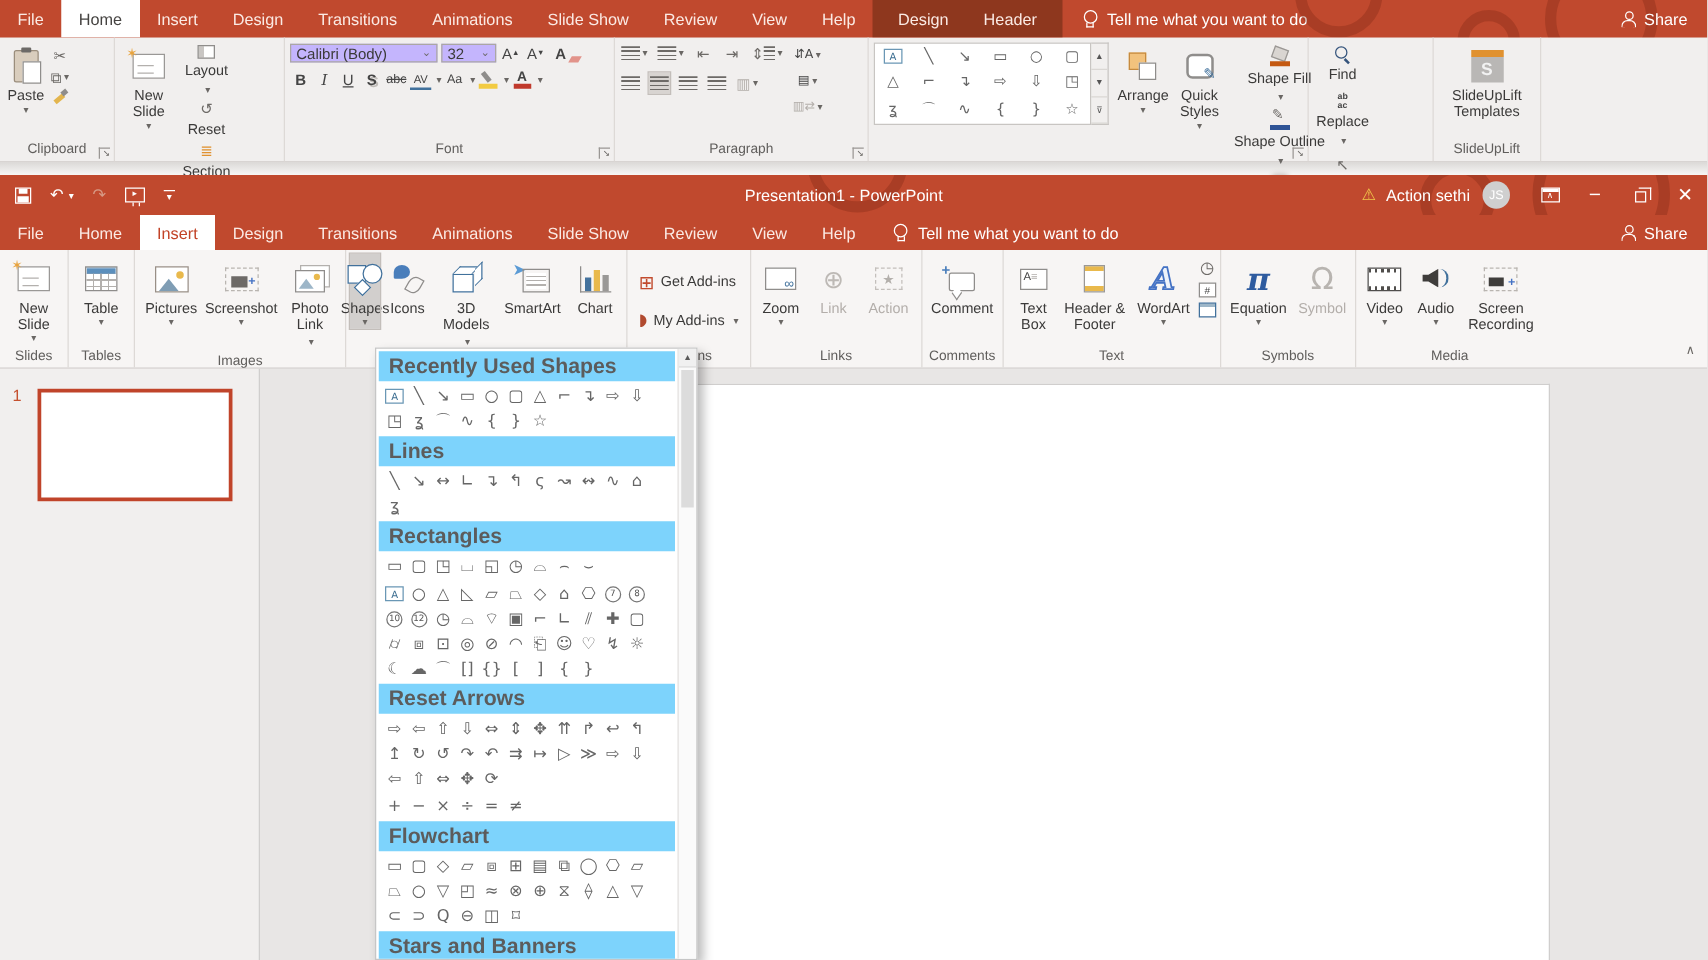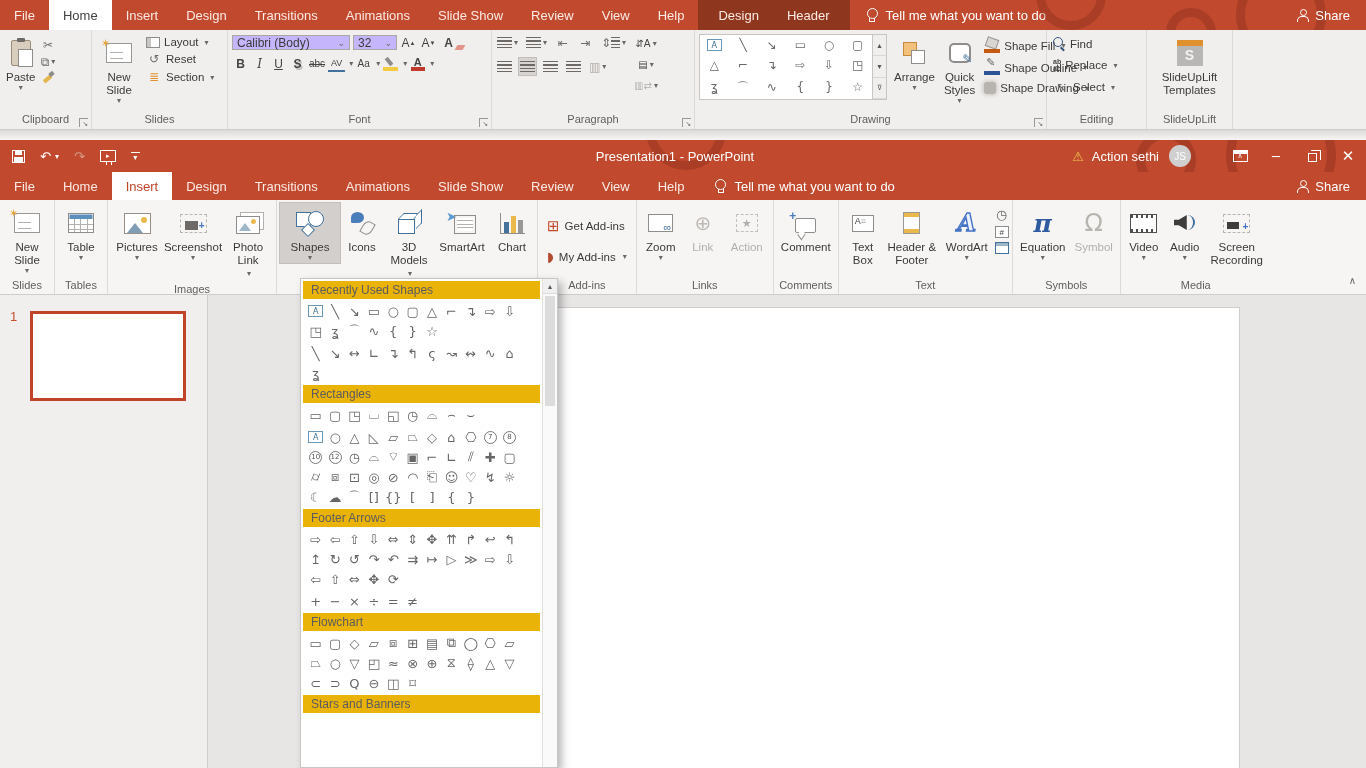--- a/index.html
+++ b/index.html
@@ -34,21 +34,21 @@
   .deco{position:absolute;pointer-events:none;inset:0;overflow:hidden;}
   .deco i{position:absolute;border-radius:50%;border:9px solid rgba(110,32,14,.28);}
 
   
   #rbn1{display:flex;height:100px;background:var(--rb1);border-bottom:1px solid #cfccc9;}
   .g1{position:relative;display:flex;flex-direction:column;border-right:1px solid #ddd9d6;}
   .g1-body{flex:1;display:flex;align-items:flex-start;padding:4px 4px 0 4px;gap:2px;}
   .g1-lbl{height:17px;font-size:11px;color:var(--gray);text-align:center;line-height:15px;}
   .bb1{display:flex;flex-direction:column;align-items:center;font-size:11.5px;line-height:13px;text-align:center;padding:1px 2px;}
   .bb1 .bi{height:36px;display:flex;align-items:center;justify-content:center;}
-  .sr{display:flex;align-items:center;gap:4px;font-size:11.5px;padding:2px 2px;white-space:nowrap;}
+  .sr{display:flex;align-items:center;gap:4px;font-size:11.5px;padding:2px 2px;white-space:nowrap;flex-direction:column;}
   .sr .si{width:16px;display:inline-flex;justify-content:center;color:#6d6a67;font-size:12px;}
   .stack{display:flex;flex-direction:column;justify-content:flex-start;}
   .btnico{display:inline-flex;align-items:center;justify-content:center;min-width:17px;height:17px;font-size:12px;color:#444;padding:0 1px;}
   .on{background:#d8d4d1;outline:1px solid #c3beba;}
   .dim{color:var(--dis);}
   .combo{display:flex;align-items:center;justify-content:space-between;background:#c4b5fd;border:1px solid #aba7a3;height:15px;padding:0 4px;font-size:12px;}
   .cv{font-size:9px;color:#6a6764;}
   .ial{display:inline-block;width:15px;height:11px;background:repeating-linear-gradient(to bottom,#6d6a67 0 1.4px,transparent 1.4px 3.4px);}
   .ihl{position:relative;width:15px;height:14px;}
   .ihl::before{content:"";position:absolute;left:4px;top:0;width:4px;height:9px;background:#8f8d8b;transform:rotate(-38deg);}
@@ -95,21 +95,21 @@
   .qat .q{display:flex;align-items:center;gap:2px;font-size:13px;}
   .iqsave{width:13px;height:13px;border:1.5px solid #fff;background:linear-gradient(#fff 0 0) top center/7px 4px no-repeat,linear-gradient(#fff 0 0) bottom center/9px 5px no-repeat;}
   .iqss{position:relative;width:16px;height:12px;border:1.4px solid #fff;font-size:7px;line-height:10px;text-align:center;color:#fff;}
   .iqss::after{content:"";position:absolute;left:5px;bottom:-4px;width:4px;height:3px;border-left:1.2px solid #fff;border-right:1.2px solid #fff;}
   .icust{display:flex;flex-direction:column;align-items:center;font-size:8px;line-height:5px;color:#fff;}
   .icust::before{content:"";width:9px;height:1.5px;background:#fff;margin-bottom:2px;}
   #title2{position:absolute;left:0;right:16px;text-align:center;font-size:13px;color:#fff;z-index:1;}
   .tbright{margin-left:auto;display:flex;align-items:center;z-index:2;}
   .warn{color:#f0c64a;font-size:13px;margin-right:8px;font-family:"DejaVu Sans",sans-serif;}
   .uname{font-size:13px;margin-right:10px;}
-  .avatar{width:22px;height:22px;border-radius:50%;background:#cfcfcf;color:#fff;font-size:10px;display:flex;align-items:center;justify-content:center;margin-right:31px;}
+  .avatar{width:22px;height:22px;border-radius:50%;background:#cfcfcf;color:#fff;font-size:10px;display:flex;align-items:center;justify-content:center;margin-right:14px;}
   .wc{width:36px;height:32px;display:flex;align-items:center;justify-content:center;color:#fff;font-size:13px;font-family:"DejaVu Sans",sans-serif;}
   .irdo{position:relative;width:15px;height:12px;border:1.3px solid #fff;font-size:7px;text-align:center;line-height:10px;background:linear-gradient(#fff 0 3px,transparent 3px);}
   .irest{position:relative;width:9px;height:9px;border:1.2px solid #fff;margin-top:2px;}
   .irest::before{content:"";position:absolute;left:2px;top:-4px;width:9px;height:9px;border:1.2px solid #fff;border-bottom:none;border-left:none;}
 
   #tabs2{height:28px;}
   #rbn2{display:flex;height:95px;background:var(--rb2);border-bottom:1px solid #cfccc9;position:relative;}
   .g2{position:relative;display:flex;flex-direction:column;border-right:1px solid #ddd9d6;padding:0 3px;}
   .g2-row{flex:1;display:flex;align-items:flex-start;justify-content:center;gap:1px;padding-top:3px;}
   .g2-lbl{height:16px;font-size:11px;color:var(--gray);text-align:center;line-height:14px;}
@@ -179,21 +179,21 @@
   #body2{position:absolute;left:0;top:155px;width:1366px;height:473px;display:flex;}
   #panel{width:208px;background:#f1efee;border-right:1px solid #d0cecd;position:relative;}
   .slno{position:absolute;left:10px;top:14px;color:#c5502e;font-size:13px;}
   .thumb{position:absolute;left:30px;top:16px;width:156px;height:90px;background:#fff;border:3px solid #c0442a;}
   #work{flex:1;position:relative;background:#e8e6e5;}
   #canvas{position:absolute;left:349px;top:12px;width:683px;height:461px;background:#fff;border:1px solid #d0cecd;border-bottom:none;}
 
   
   #sdd{position:absolute;left:300px;top:278px;width:258px;height:490px;background:#fff;border:1px solid #c6c6c6;box-shadow:4px 4px 8px rgba(0,0,0,.28);z-index:60;display:flex;overflow:hidden;}
   #sdd-main{flex:1;overflow:hidden;padding-top:1px;}
-  .sec-h{background:#eab308;color:#5c5c5c;font-weight:400;font-size:12px;padding:2px 8px;margin:1px 2px;}
+  .sec-h{background:#7dd3fc;color:#5c5c5c;font-weight:700;font-size:17px;padding:2px 8px;margin:1px 2px;}
   .sec-grid{display:flex;flex-wrap:wrap;padding:1px 5px;}
   .shp{width:19.4px;height:20px;display:flex;align-items:center;justify-content:center;font-size:13px;color:#666;font-family:"DejaVu Sans",sans-serif;white-space:nowrap;}
   #sdd-sb{width:15px;border-left:1px solid #e3e1df;background:#fafafa;display:flex;flex-direction:column;align-items:center;}
   .sb-up{width:14px;height:15px;background:#f0f0f0;border-bottom:1px solid #dcdcdc;color:#5a5a5a;font-size:7px;line-height:15px;text-align:center;}
   .sb-th{width:10px;height:110px;background:#dcdcdc;margin-top:2px;}
 
   .winGap{height:10px;background:linear-gradient(#dcdad8,#f7f6f5);}
 </style>
 </head>
 <body>
@@ -576,21 +576,21 @@
                 <span class="ialb"></span>
               </span>
             <span>Photo Link</span>
               <span class="dd">▾</span>
           </div>
         </div>
         <div class="g2-lbl">Images</div>
       </div>
       <div class="g2">
         <div class="g2-row">
-          <div class="bb sel" style="width:60px">
+          <div class="bb sel" style="width:24px">
             <span class="bi">
                 <span class="ishp">
                   <i></i>
                 </span>
               </span>
             <span>Shapes</span>
               <span class="dd blk">▾</span>
           </div>
           <div class="bb" style="width:42px">
             <span class="bi">
@@ -773,20 +773,21 @@
           <span class="shp" title="Arrow: Right">⇨</span>
           <span class="shp" title="Arrow: Down">⇩</span>
           <span class="shp" title="Snip Single Corner Rectangle">◳</span>
           <span class="shp" title="Freeform: Scribble">ʓ</span>
           <span class="shp" title="Arc">⌒</span>
           <span class="shp" title="Curve">∿</span>
           <span class="shp" title="Left Brace">{</span>
           <span class="shp" title="Right Brace">}</span>
           <span class="shp" title="Star: 5 Points">☆</span>
         </div>
+        <div class="sec-h">Lines</div>
         <div class="sec-grid">
           <span class="shp" title="Line">╲</span>
           <span class="shp" title="Line Arrow">↘</span>
           <span class="shp" title="Line Arrow: Double">↔</span>
           <span class="shp" title="Connector: Elbow">∟</span>
           <span class="shp" title="Connector: Elbow Arrow">↴</span>
           <span class="shp" title="Connector: Elbow Double-Arrow">↰</span>
           <span class="shp" title="Connector: Curved">ς</span>
           <span class="shp" title="Connector: Curved Arrow">↝</span>
           <span class="shp" title="Connector: Curved Double-Arrow">↭</span>
@@ -853,21 +854,21 @@
           <span class="shp" title="Moon">☾</span>
           <span class="shp" title="Cloud">☁</span>
           <span class="shp" title="Arc">⌒</span>
           <span class="shp" title="Double Bracket">[]</span>
           <span class="shp" title="Double Brace">{}</span>
           <span class="shp" title="Left Bracket">[</span>
           <span class="shp" title="Right Bracket">]</span>
           <span class="shp" title="Left Brace">{</span>
           <span class="shp" title="Right Brace">}</span>
         </div>
-        <div class="sec-h">Footer Arrows</div>
+        <div class="sec-h">Reset Arrows</div>
         <div class="sec-grid">
           <span class="shp" title="Arrow: Right">⇨</span>
           <span class="shp" title="Arrow: Left">⇦</span>
           <span class="shp" title="Arrow: Up">⇧</span>
           <span class="shp" title="Arrow: Down">⇩</span>
           <span class="shp" title="Arrow: Left-Right">⇔</span>
           <span class="shp" title="Arrow: Up-Down">⇕</span>
           <span class="shp" title="Arrow: Quad">✥</span>
           <span class="shp" title="Arrow: Left-Right-Up">⇈</span>
           <span class="shp" title="Arr ow: Bent">↱</span>

